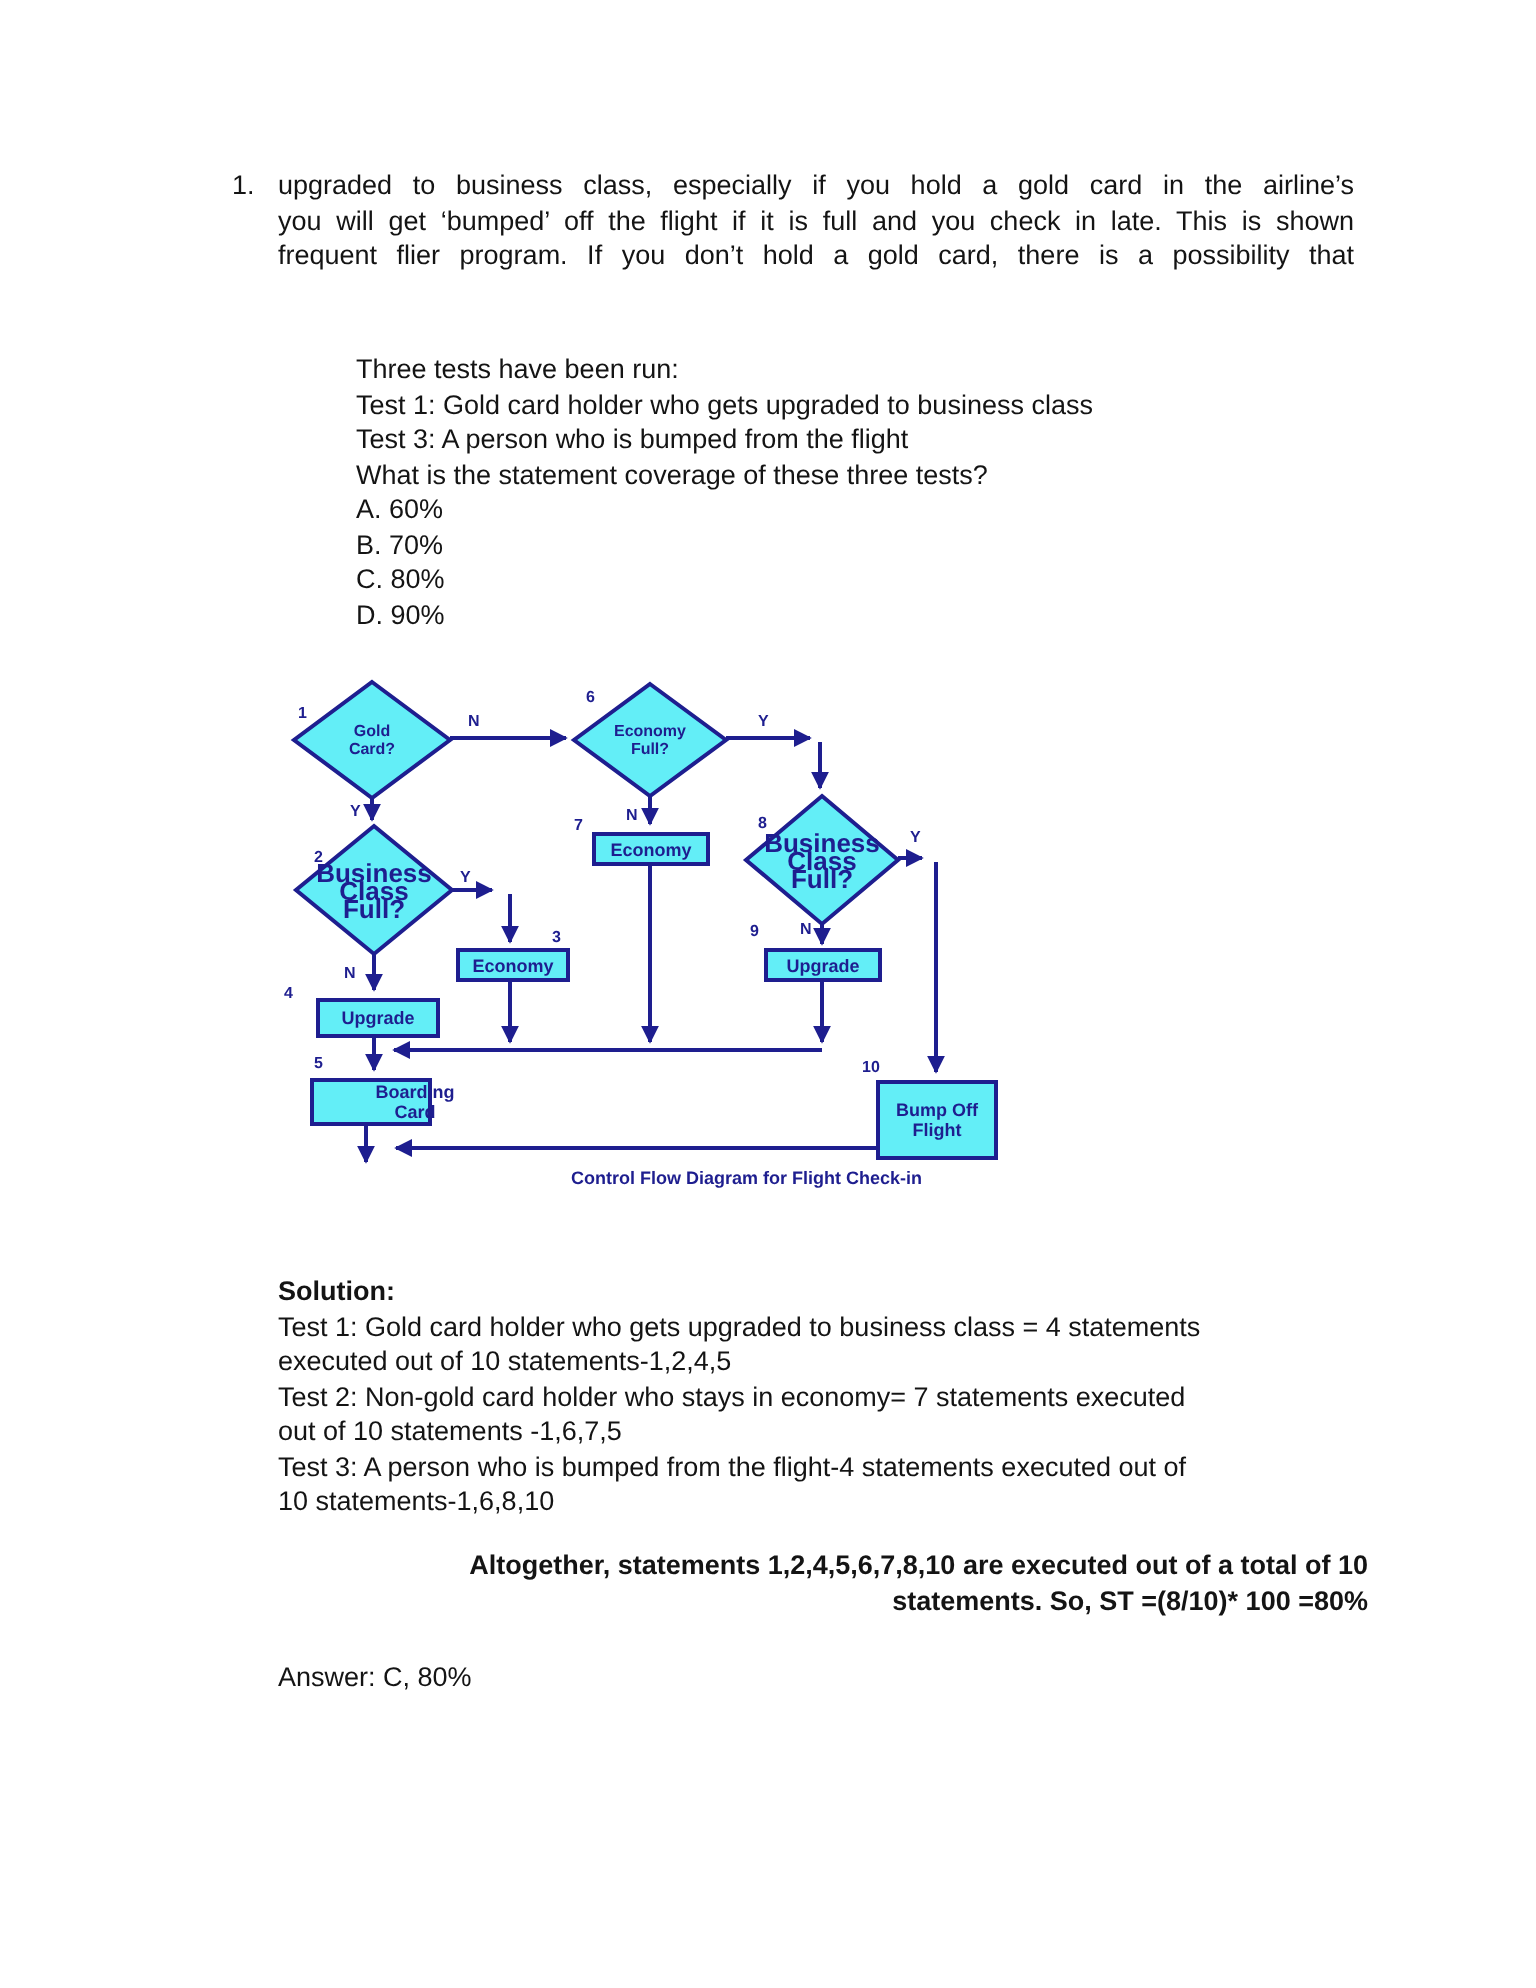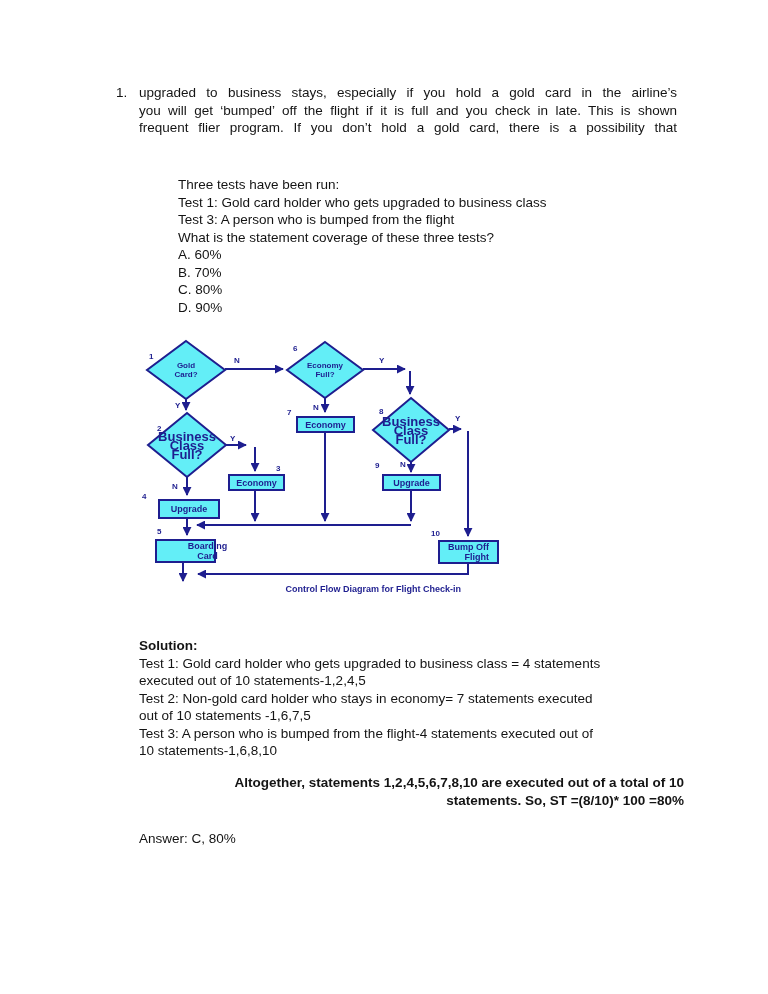--- a/index.html
+++ b/index.html
@@ -52,21 +52,21 @@
   .caption{
     position:absolute;left:181px;top:584px;width:280px;text-align:right;
     color:var(--ink);font-weight:bold;font-size:9px;line-height:10px;
   }
 </style>
 </head>
 <body>
 
 <div class="qblock txt">
   <span class="qnum">1.</span>
-  <div class="line jline">upgraded to business stays, especially if you hold a gold card in the airline’s</div>
+  <div class="line jline">upgraded to business class, especially if you hold a gold card in the airline’s</div>
   <div class="line jline">you will get ‘bumped’ off the flight if it is full and you check in late. This is shown</div>
   <div class="line jline">frequent flier program. If you don’t hold a gold card, there is a possibility that</div>
 </div>
 
 <div class="subblock txt">
   <div class="line">Three tests have been run:</div>
   <div class="line">Test 1: Gold card holder who gets upgraded to business class</div>
   <div class="line">Test 3: A person who is bumped from the flight</div>
   <div class="line">What is the statement coverage of these three tests?</div>
   <div class="line">A. 60%</div>
@@ -119,21 +119,21 @@
   <div class="dtext three" style="left:379px;top:411px;width:64px;height:38px;">Business
 Class
 Full?</div>
 
   <div class="pbox" style="left:296px;top:416px;width:59px;height:17px;">Economy</div>
   <div class="pbox" style="left:228px;top:474px;width:57px;height:17px;">Economy</div>
   <div class="pbox" style="left:382px;top:474px;width:59px;height:17px;">Upgrade</div>
   <div class="pbox" style="left:158px;top:499px;width:62px;height:20px;">Upgrade</div>
   <div class="pbox" style="left:155px;top:539px;width:61px;height:24px;padding-left:44px;">Boarding
 Card</div>
-  <div class="pbox" style="left:438px;top:540px;width:61px;height:24px;text-align:right;">Bump Off
+  <div class="pbox" style="left:438px;top:540px;width:61px;height:40px;">Bump Off
 Flight</div>
 
   <span class="numlab" style="left:149px;top:353px;">1</span>
   <span class="numlab" style="left:157px;top:425px;">2</span>
   <span class="numlab" style="left:276px;top:465px;">3</span>
   <span class="numlab" style="left:142px;top:493px;">4</span>
   <span class="numlab" style="left:157px;top:528px;">5</span>
   <span class="numlab" style="left:293px;top:345px;">6</span>
   <span class="numlab" style="left:287px;top:409px;">7</span>
   <span class="numlab" style="left:379px;top:408px;">8</span>

